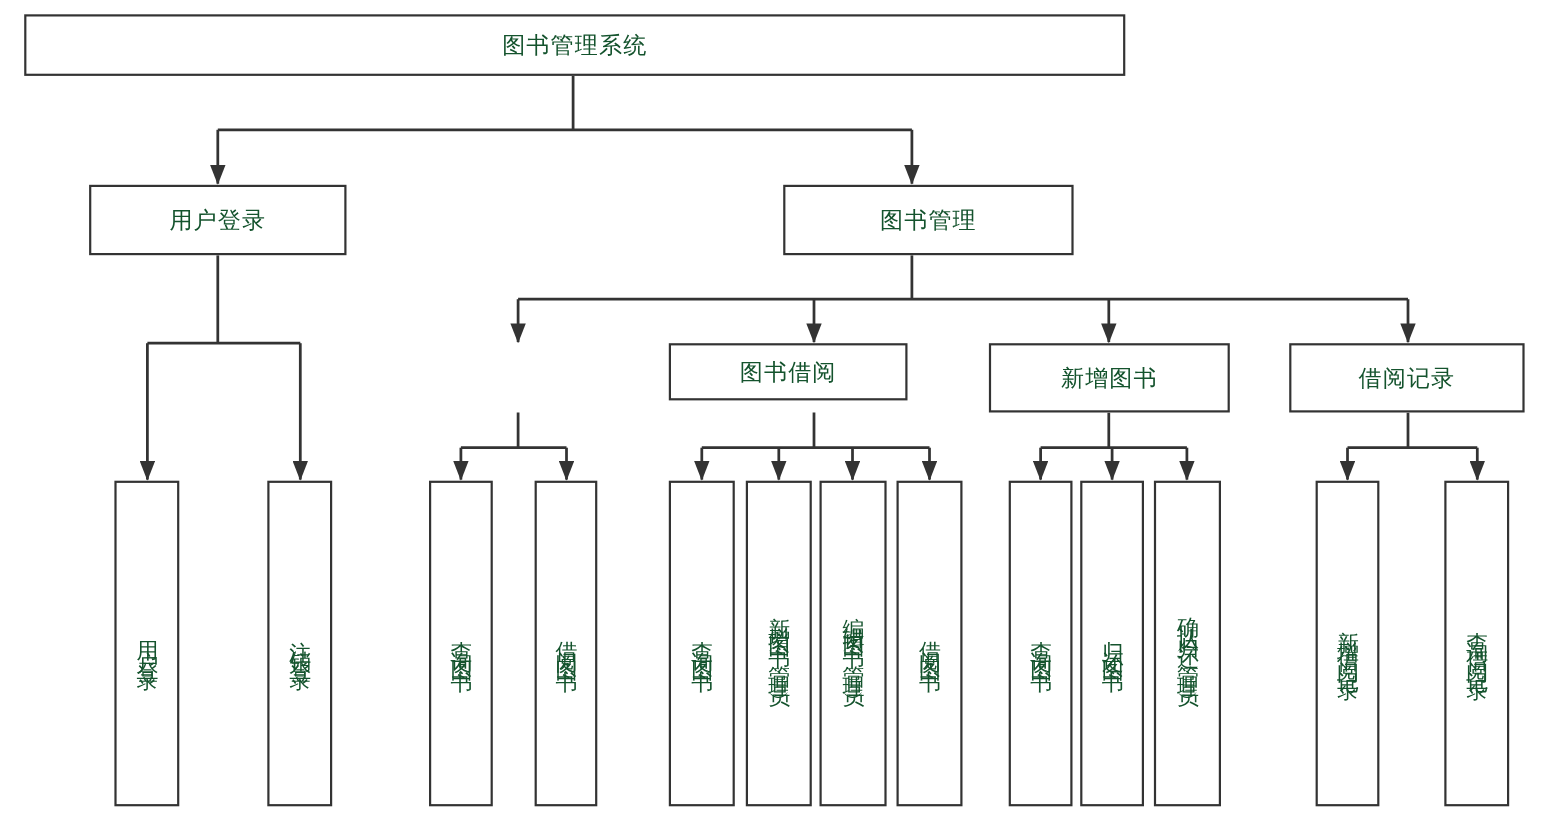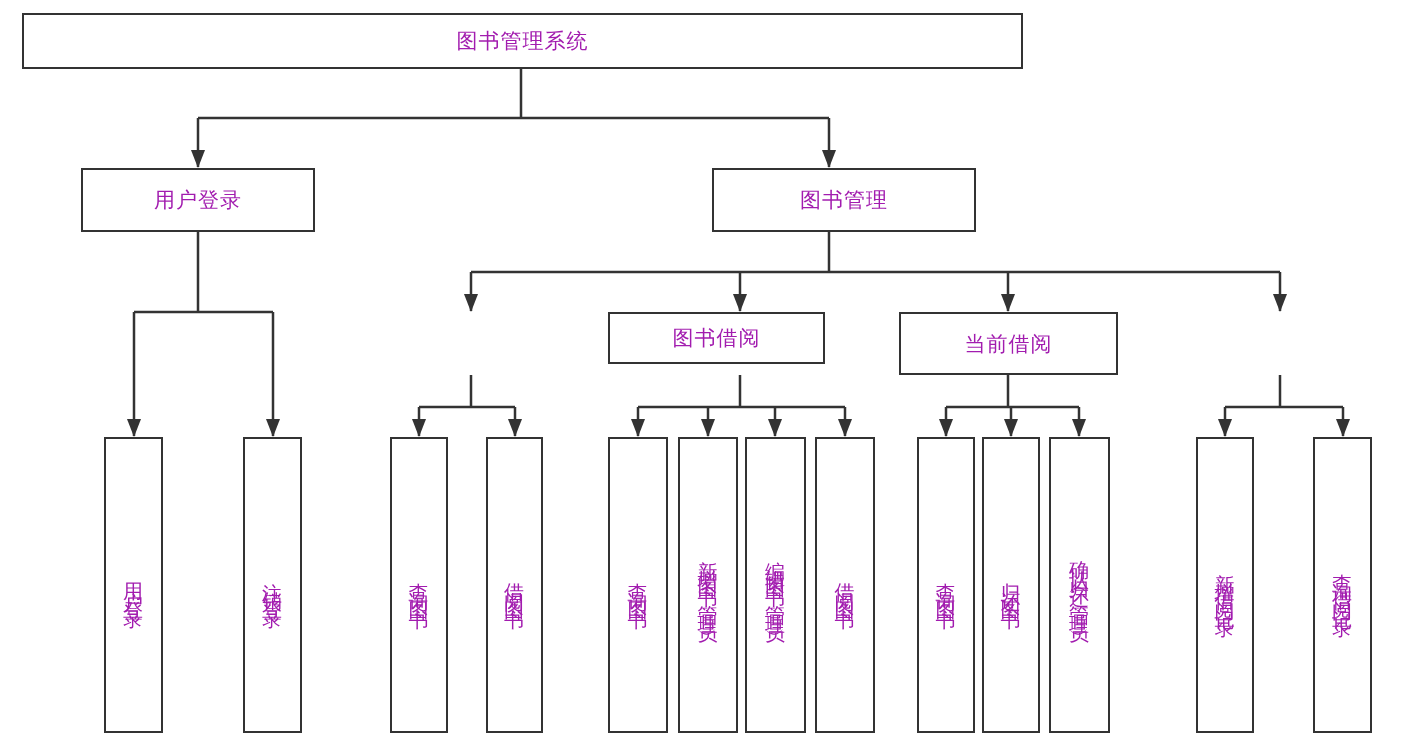--- a/index.html
+++ b/index.html
@@ -18,21 +18,21 @@
     z-index: 0;
   }
   .box {
     position: absolute;
     box-sizing: border-box;
     border: 2.5px solid #333333;
     background: #ffffff;
     display: flex;
     align-items: center;
     justify-content: center;
-    color: #a21caf;
+    color: #14532d;
     z-index: 1;
   }
   .hbox {
     font-size: 21px;
     letter-spacing: 1px;
     white-space: nowrap;
   }
   .vbox {
     writing-mode: vertical-rl;
     text-orientation: mixed;
@@ -98,21 +98,22 @@
     <line x1="1225" y1="407" x2="1225" y2="436" stroke="#333333" stroke-width="2.5" marker-end="url(#arrow)"></line>
     <line x1="1343" y1="407" x2="1343" y2="436" stroke="#333333" stroke-width="2.5" marker-end="url(#arrow)"></line>
   </svg>
 
   <div class="box hbox" style="left:22px; top:13px; width:1001px; height:56px;">图书管理系统</div>
 
   <div class="box hbox" style="left:81px; top:168px; width:234px; height:64px;">用户登录</div>
   <div class="box hbox" style="left:712px; top:168px; width:264px; height:64px;">图书管理</div>
 
   <div class="box hbox" style="left:608px; top:312px; width:217px; height:52px;">图书借阅</div>
-  <div class="box hbox" style="left:899px; top:312px; width:219px; height:63px;">当前借阅</div>
+  <div class="box hbox" style="left:899px; top:312px; width:219px; height:63px;">新增图书</div>
+  <div class="box hbox" style="left:1172px; top:312px; width:214px; height:63px;">借阅记录</div>
 
   <div class="box vbox" style="left:104px; top:437px; width:59px; height:296px;">用户登录</div>
   <div class="box vbox" style="left:243px; top:437px; width:59px; height:296px;">注销登录</div>
 
   <div class="box vbox" style="left:390px; top:437px; width:58px; height:296px;">查询图书</div>
   <div class="box vbox" style="left:486px; top:437px; width:57px; height:296px;">借阅图书</div>
 
   <div class="box vbox" style="left:608px; top:437px; width:60px; height:296px;">查询图书</div>
   <div class="box vbox" style="left:678px; top:437px; width:60px; height:296px;">新增图书（管理员）</div>
   <div class="box vbox" style="left:745px; top:437px; width:61px; height:296px;">编辑图书（管理员）</div>

